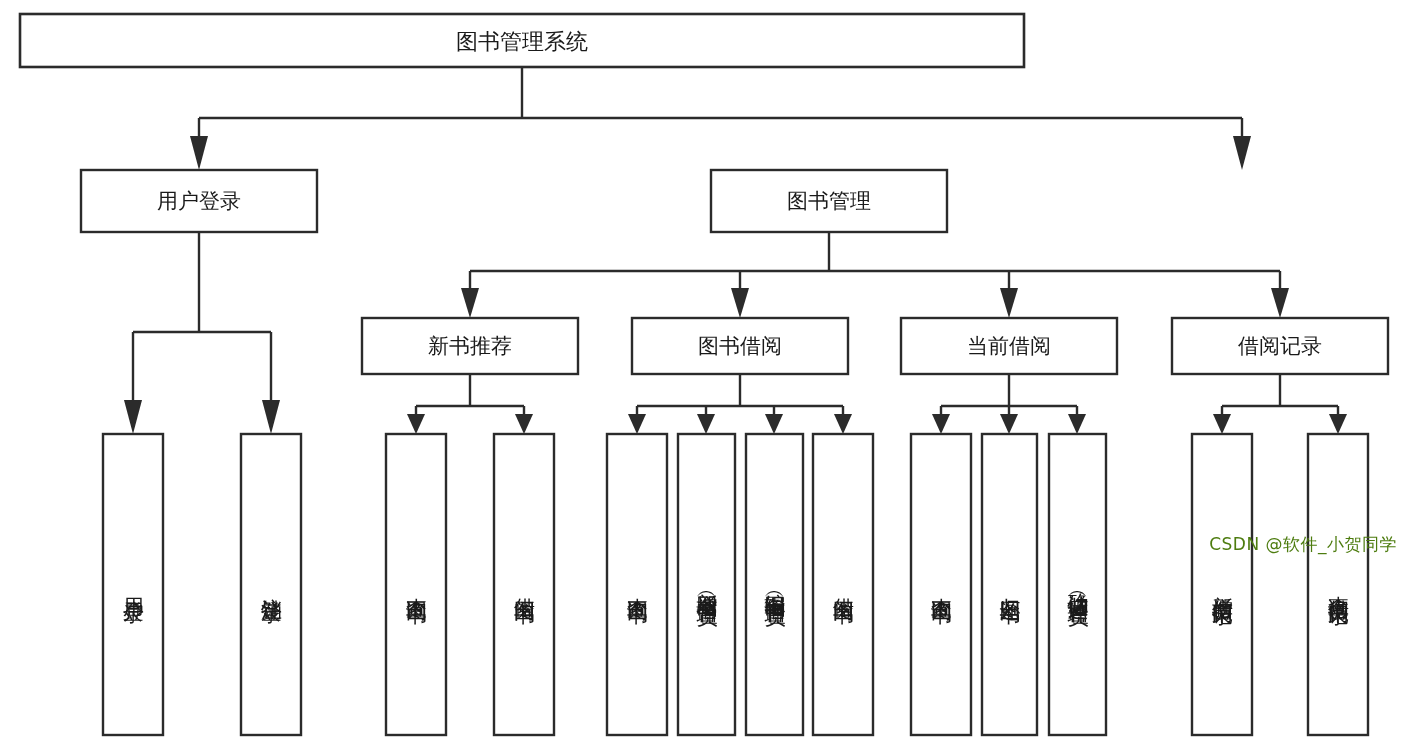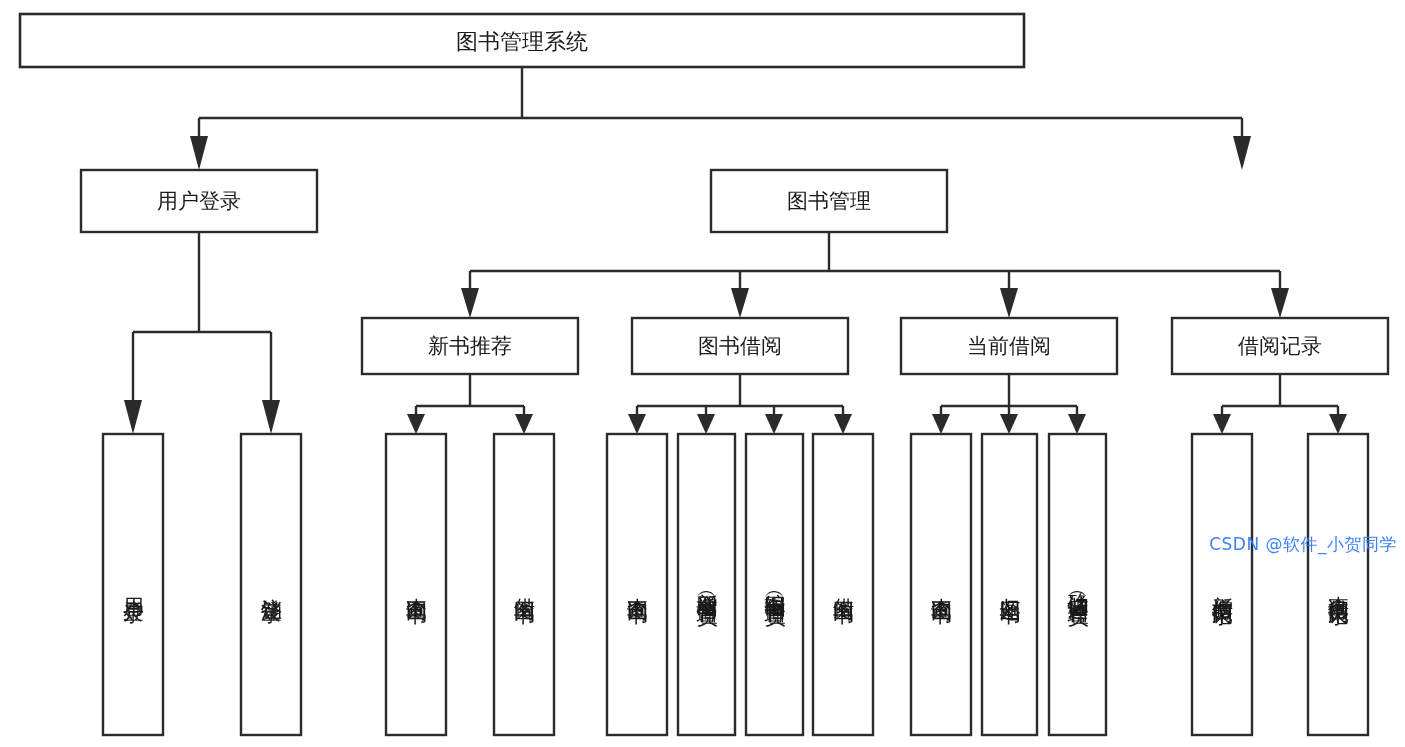--- a/index.html
+++ b/index.html
@@ -73,21 +73,21 @@
     color: #1a1a1a;
     white-space: nowrap;
     text-align: center;
   }
   #watermark {
     position: absolute;
     right: 8px;
     bottom: 4px;
     font-family: "DejaVu Sans", "Liberation Sans", sans-serif;
     font-size: 17px;
-    color: #3b82f6;
+    color: #4d7c0f;
     letter-spacing: 0.5px;
     white-space: nowrap;
   }
 </style>
 </head>
 <body>
 
 <div id="diagram-root">
 
   <svg id="flowchart" viewBox="0 0 1405 747">

